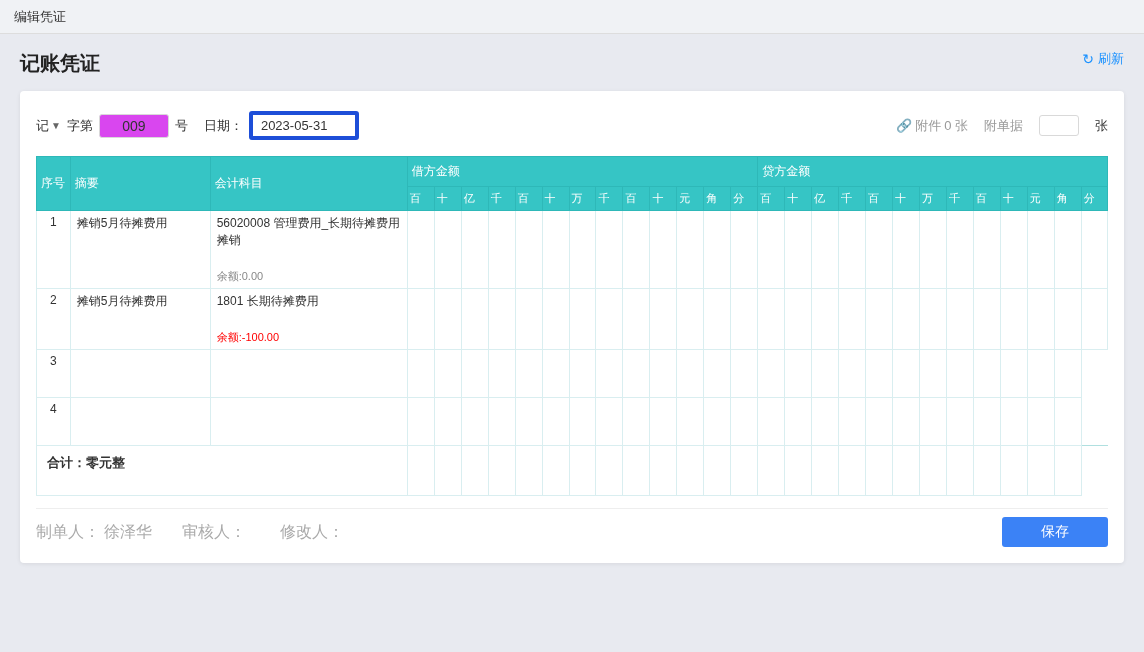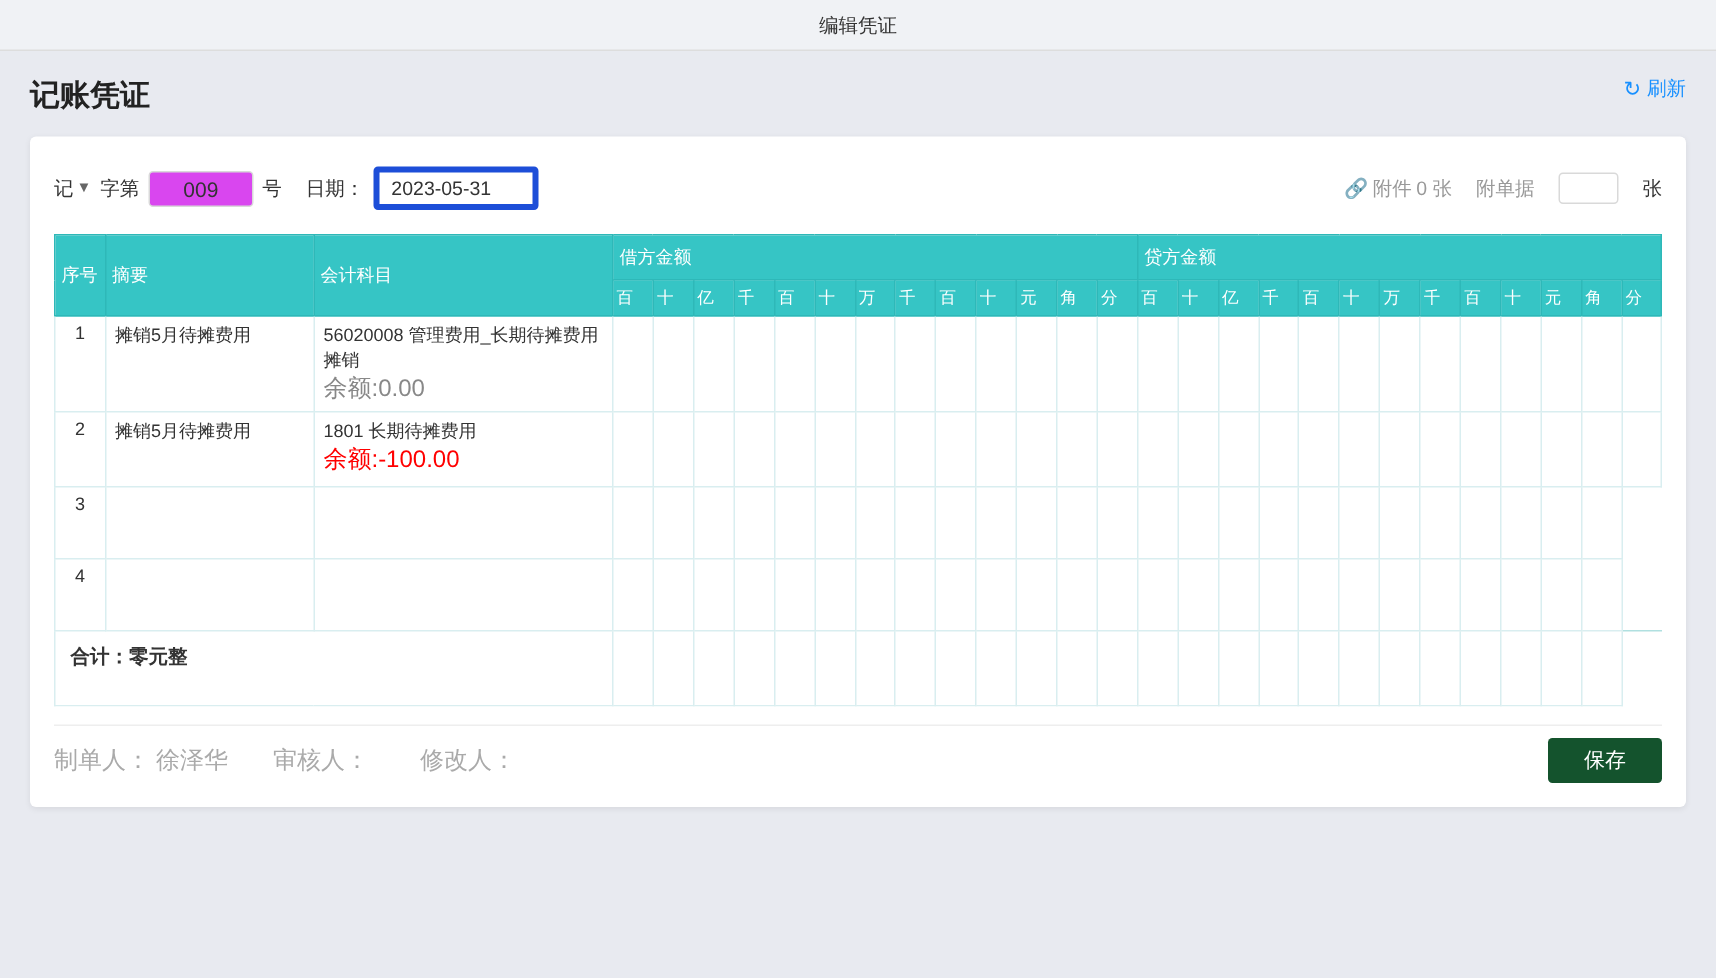--- a/index.html
+++ b/index.html
@@ -13,21 +13,20 @@
     }
     .window-titlebar {
       background: #f0f2f5;
       border-bottom: 1px solid #ddd;
       padding: 8px 14px;
       font-size: 13px;
       color: #333;
       height: 34px;
       display: flex;
       align-items: center;
-      justify-content: center;
     }
     .main-content {
       background: #e8eaf0;
       padding: 16px 20px;
       height: calc(652px - 34px);
       overflow-y: auto;
     }
     .page-header {
       display: flex;
       justify-content: space-between;
@@ -174,23 +173,23 @@
     .cell-num {
       width: 36px;
     }
     .td-summary {
       width: 160px;
     }
     .td-account {
       width: 220px;
     }
     .balance-text {
-      font-size: 16px;
+      font-size: 11px;
       color: #888;
-      margin-top: 0;
+      margin-top: 20px;
     }
     .balance-text.negative {
       color: #f00;
     }
     .amount-cell {
       width: 28px;
       text-align: center;
       vertical-align: middle;
       padding: 2px;
       font-size: 11px;
@@ -220,25 +219,25 @@
       font-size: 16px;
       color: #aaa;
       display: flex;
       gap: 4px;
     }
     .footer-item span {
       color: #aaa;
     }
     .save-btn {
       margin-left: auto;
-      background: #14532d;
+      background: #3b82f6;
       color: #fff;
       border: none;
       border-radius: 3px;
-      padding: 6px 24px;
+      padding: 6px 39px;
       font-size: 14px;
       cursor: pointer;
     }
     .table-wrapper {
       position: relative;
       overflow: hidden;
     }
   </style>
 </head>
 <body>

